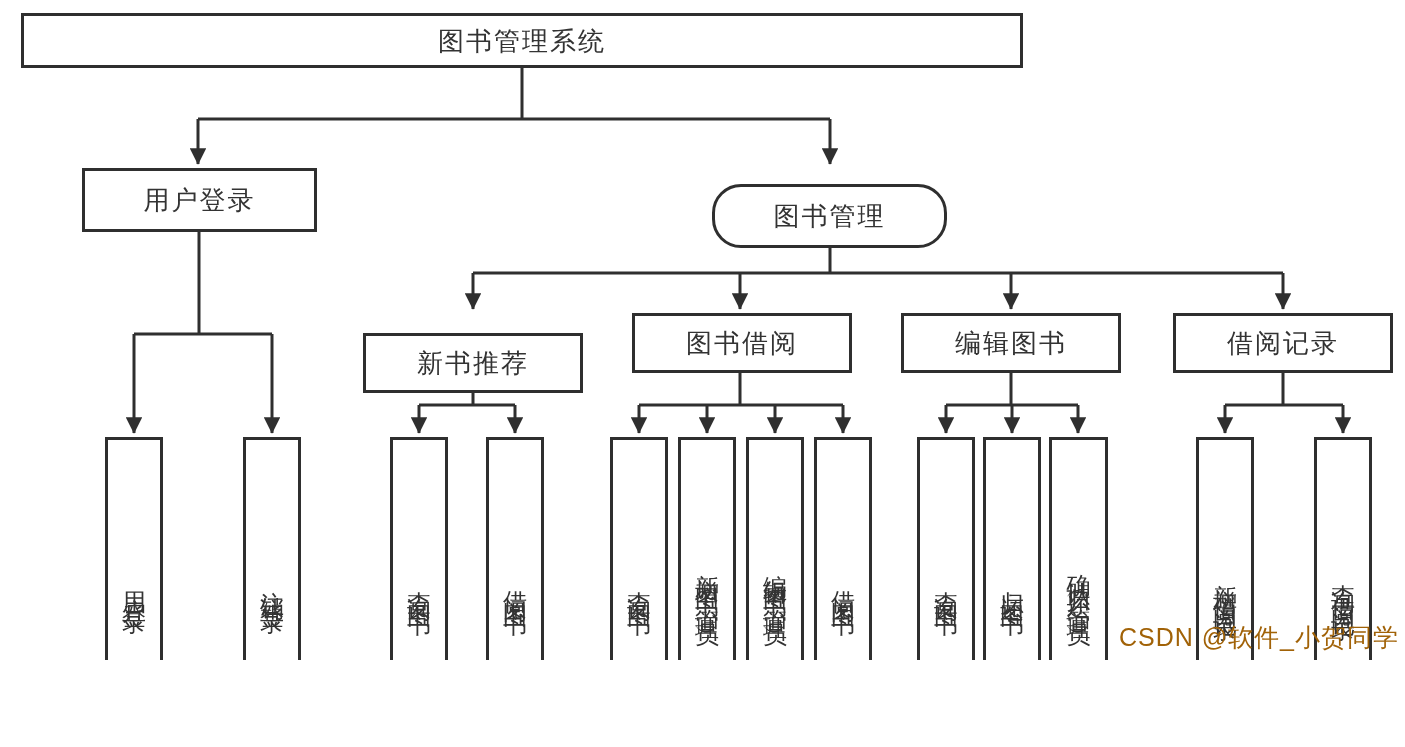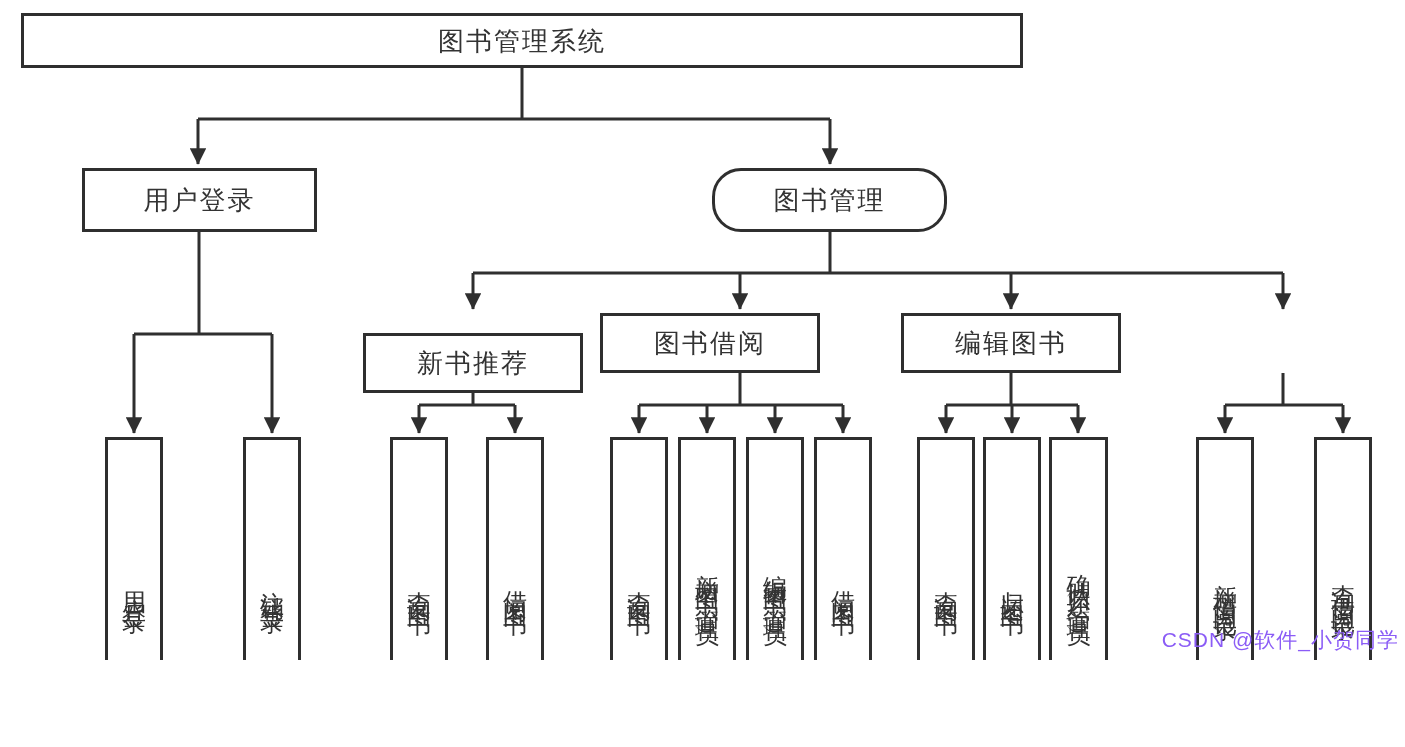--- a/index.html
+++ b/index.html
@@ -38,22 +38,22 @@
     font-size: 24px;
     writing-mode: vertical-rl;
     text-orientation: mixed;
     letter-spacing: 7px;
     line-height: 1;
   }
   .watermark {
     position: absolute;
     right: 6px;
     bottom: 6px;
-    font-size: 21px;
-    color: #8b5cf6;
+    font-size: 25px;
+    color: #a16207;
     letter-spacing: 1px;
     z-index: 5;
     white-space: nowrap;
   }
 </style>
 </head>
 <body>
 
 <div class="canvas">
 
@@ -91,25 +91,26 @@
       <path d="M1012 405 V433" marker-end="url(#ah)"></path>
       <path d="M1078 405 V433" marker-end="url(#ah)"></path>
       <path d="M1225 405 V433" marker-end="url(#ah)"></path>
       <path d="M1343 405 V433" marker-end="url(#ah)"></path>
     </g>
   </svg>
 
   <div class="node h" style="left:21px; top:13px; width:1002px; height:55px;">图书管理系统</div>
 
   <div class="node h" style="left:82px; top:168px; width:235px; height:64px;">用户登录</div>
-  <div class="node h" style="left:712px; top:168px; width:235px; height:64px;border-radius:29px;">图书管理</div>
+  <div class="node h" style="left:712px; top:184px; width:235px; height:64px;border-radius:29px;">图书管理</div>
 
   <div class="node h" style="left:363px; top:313px; width:220px; height:60px;margin-top:20px;">新书推荐</div>
-  <div class="node h" style="left:600px; top:313px; width:220px; height:60px;">图书借阅</div>
+  <div class="node h" style="left:632px; top:313px; width:220px; height:60px;">图书借阅</div>
   <div class="node h" style="left:901px; top:313px; width:220px; height:60px;">编辑图书</div>
+  <div class="node h" style="left:1173px; top:313px; width:220px; height:60px;">借阅记录</div>
 
   <div class="node v" style="left:105px; top:437px; width:58px; height:298px;">用户登录</div>
   <div class="node v" style="left:243px; top:437px; width:58px; height:298px;">注销登录</div>
 
   <div class="node v" style="left:390px; top:437px; width:58px; height:298px;">查询图书</div>
   <div class="node v" style="left:486px; top:437px; width:58px; height:298px;">借阅图书</div>
 
   <div class="node v" style="left:610px; top:437px; width:58px; height:298px;">查询图书</div>
   <div class="node v" style="left:678px; top:437px; width:58px; height:298px;">新增图书（管理员）</div>
   <div class="node v" style="left:746px; top:437px; width:58px; height:298px;">编辑图书（管理员）</div>

